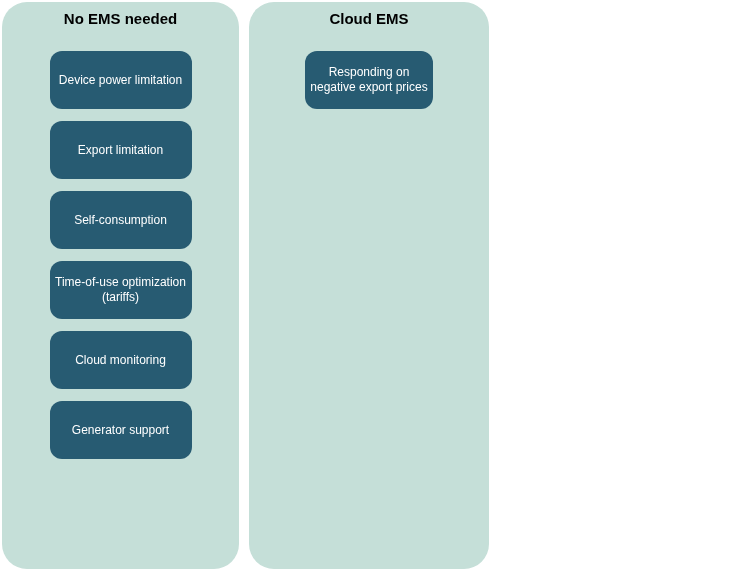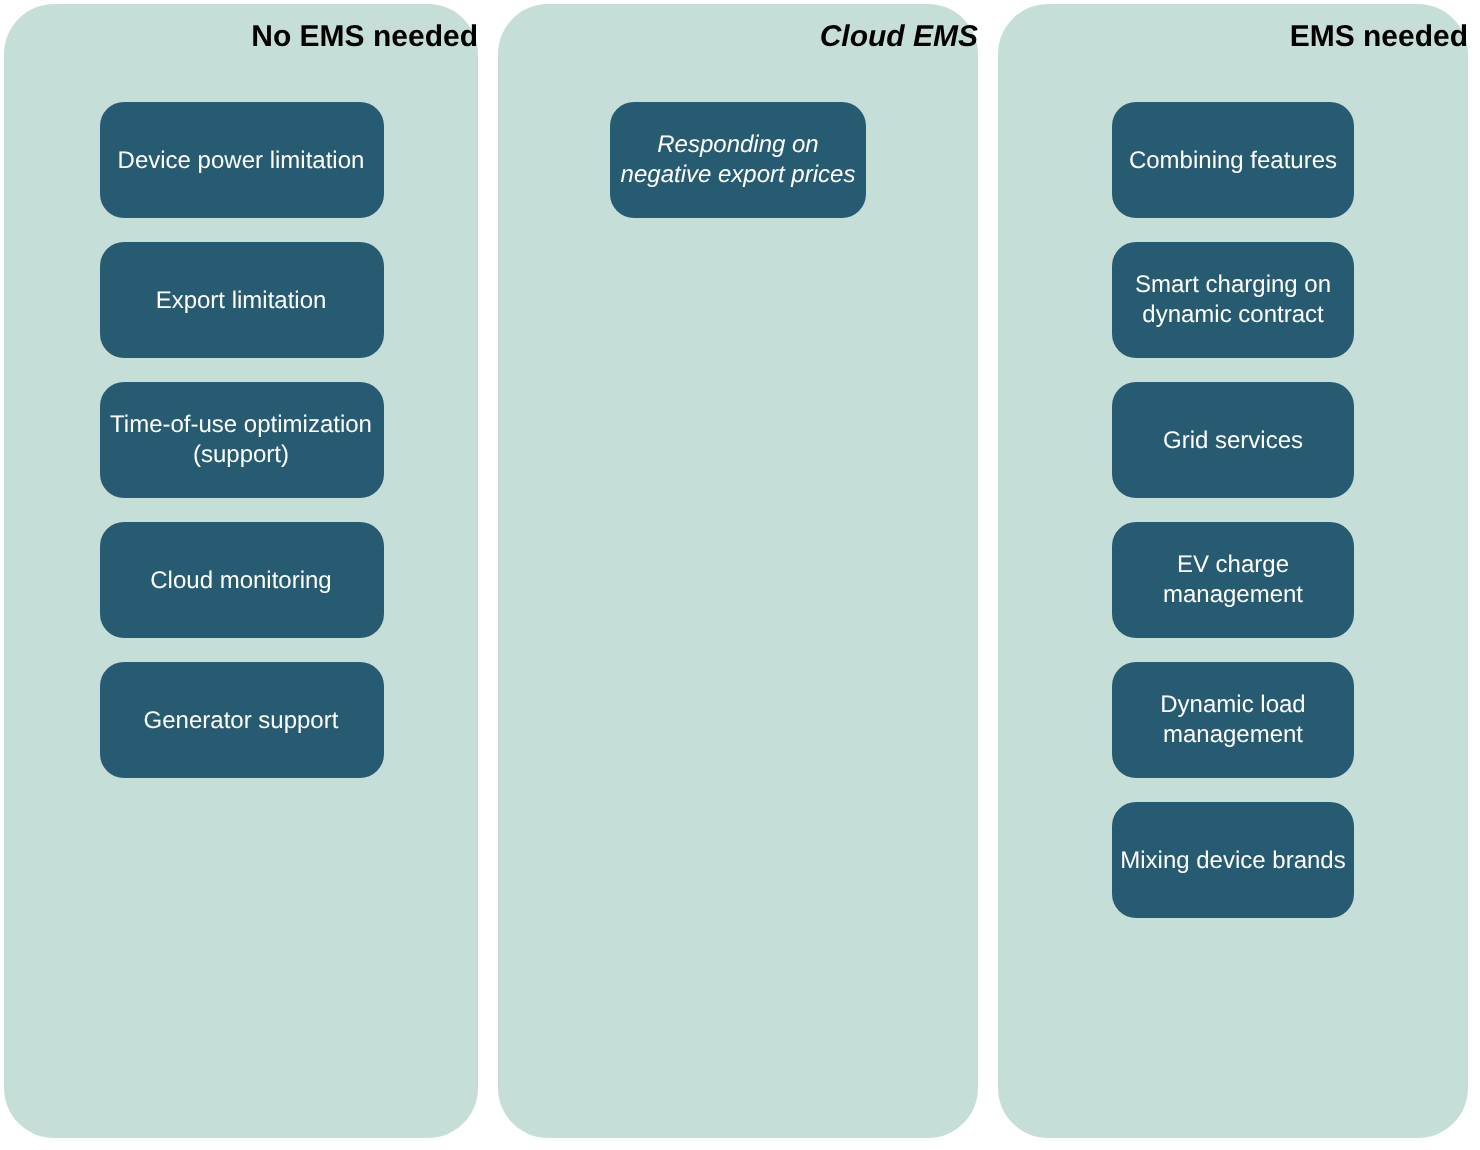--- a/index.html
+++ b/index.html
@@ -17,28 +17,28 @@
   }
   .column {
     position: absolute;
     top: 2px;
     height: 567px;
     background: #c5dfd8;
     border-radius: 25px;
     box-sizing: border-box;
   }
   #col-0 { left: 2px;   width: 237px; }
-  #col-1 { left: 249px; width: 240px; font-style: italic; }
+  #col-1 { left: 249px; width: 240px; }
   #col-2 { left: 499px; width: 235px; }
   .column-title {
     display: block;
     margin-top: 9px;
     height: 15px;
     line-height: 15px;
-    text-align: right;
+    text-align: center;
     font-size: 15px;
     font-weight: bold;
     color: #000000;
   }
   .cards {
     display: flex;
     flex-direction: column;
     align-items: center;
     gap: 12px;
     margin-top: 25px;
@@ -64,38 +64,28 @@
 </head>
 <body>
 
 <div id="canvas">
 
   <div class="column" id="col-0">
     <span class="column-title">No EMS needed</span>
     <div class="cards">
       <div class="card">Device power limitation</div>
       <div class="card">Export limitation</div>
-      <div class="card">Time-of-use optimization (support)</div>
+      <div class="card">Self-consumption</div>
+      <div class="card">Time-of-use optimization (tariffs)</div>
       <div class="card">Cloud monitoring</div>
       <div class="card">Generator support</div>
     </div>
   </div>
 
   <div class="column" id="col-1">
     <span class="column-title">Cloud EMS</span>
     <div class="cards">
       <div class="card">Responding on negative export prices</div>
     </div>
   </div>
 
-  <div class="column" id="col-2">
-    <span class="column-title">EMS needed</span>
-    <div class="cards">
-      <div class="card">Combining features</div>
-      <div class="card">Smart charging on dynamic contract</div>
-      <div class="card">Grid services</div>
-      <div class="card">EV charge management</div>
-      <div class="card">Dynamic load management</div>
-      <div class="card">Mixing device brands</div>
-    </div>
-  </div>
 
 </div>
 
 </body></html>

